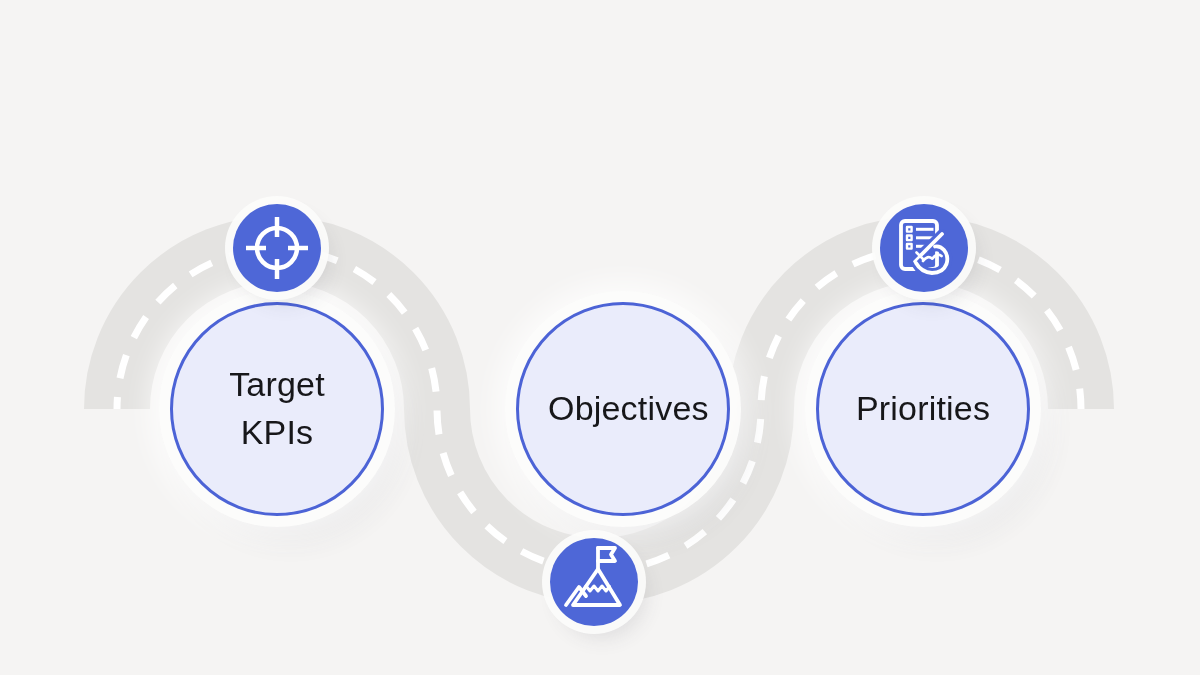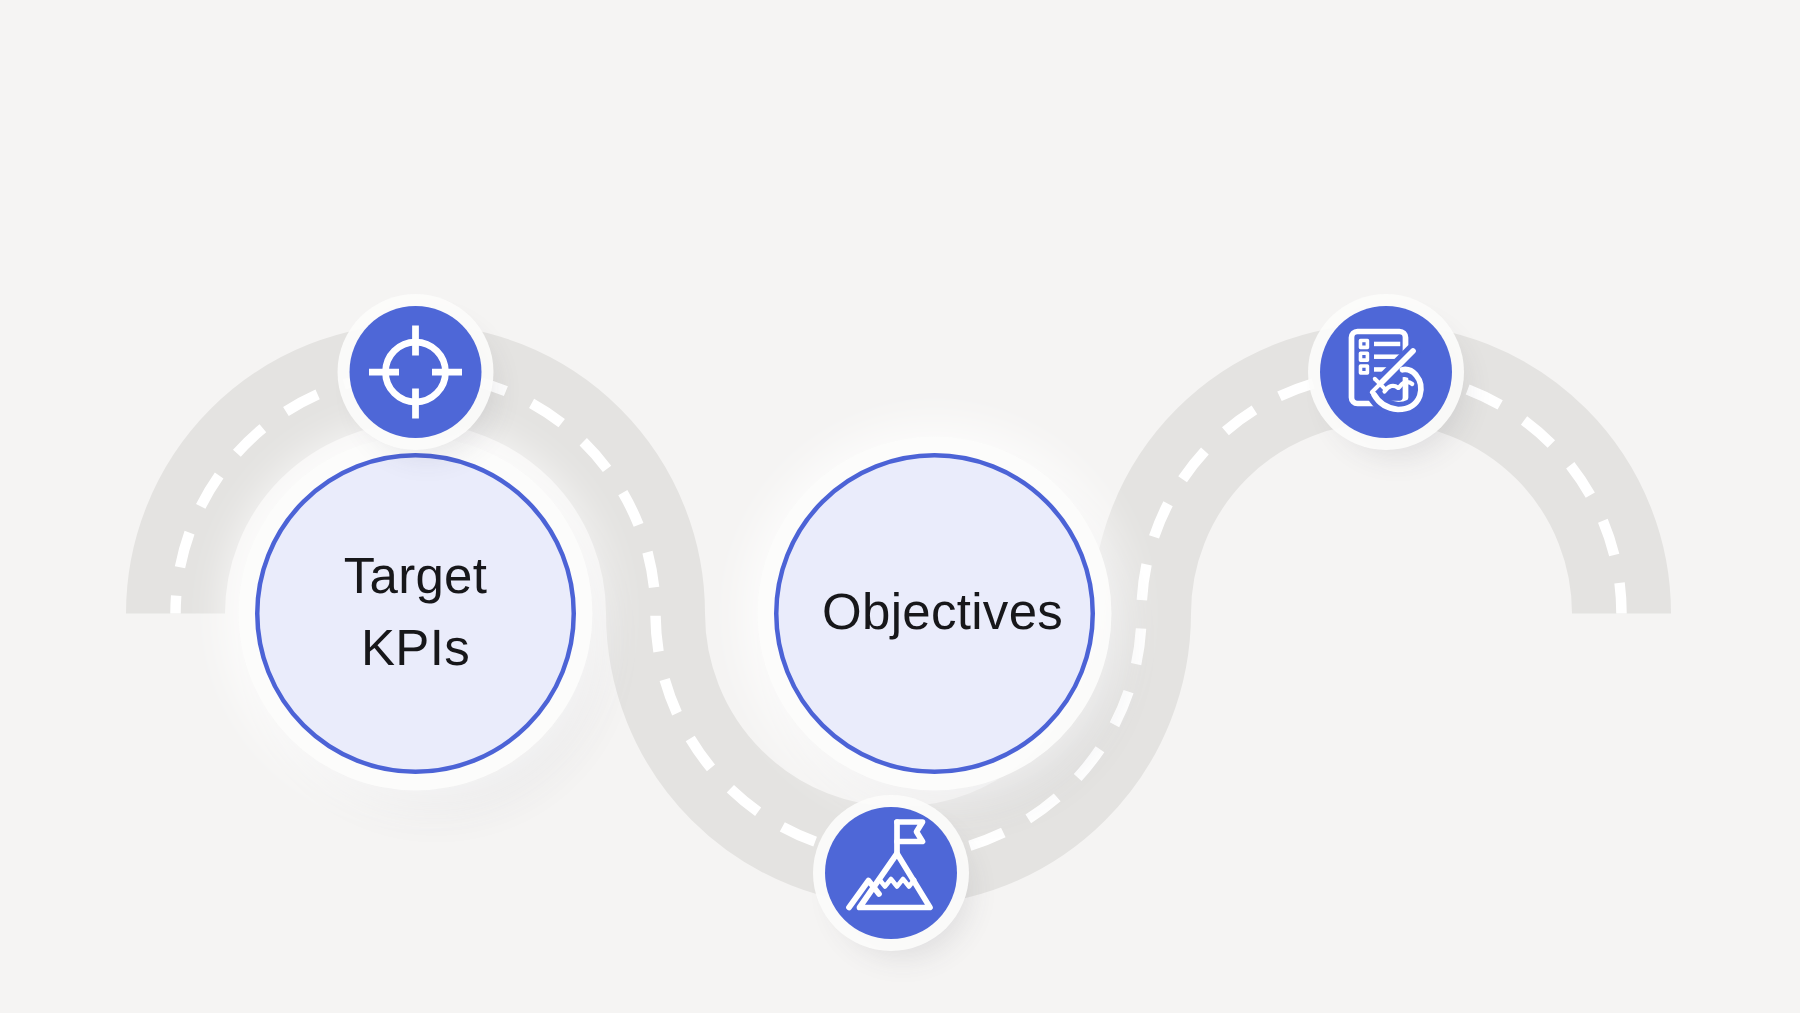--- a/index.html
+++ b/index.html
@@ -112,20 +112,23 @@
   </svg>
 
   <div class="node node-1">
     <span class="node-label">Target KPIs</span>
   </div>
 
   <div class="node node-2">
     <span class="node-label">Objectives</span>
   </div>
 
+  <div class="node node-3">
+    <span class="node-label">Priorities</span>
+  </div>
 
   <div class="badge badge-1">
     <svg width="88" height="88" viewBox="-44 -44 88 88" aria-hidden="true">
       <circle class="w-tick" cx="0" cy="0" r="20"></circle>
       <line class="w-tick" x1="0" y1="-31" x2="0" y2="-11"></line>
       <line class="w-tick" x1="0" y1="11" x2="0" y2="31"></line>
       <line class="w-tick" x1="-31" y1="0" x2="-11" y2="0"></line>
       <line class="w-tick" x1="11" y1="0" x2="31" y2="0"></line>
     </svg>
   </div>

